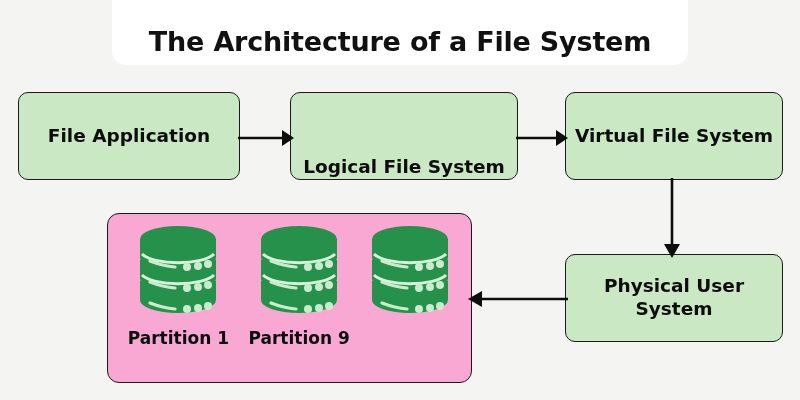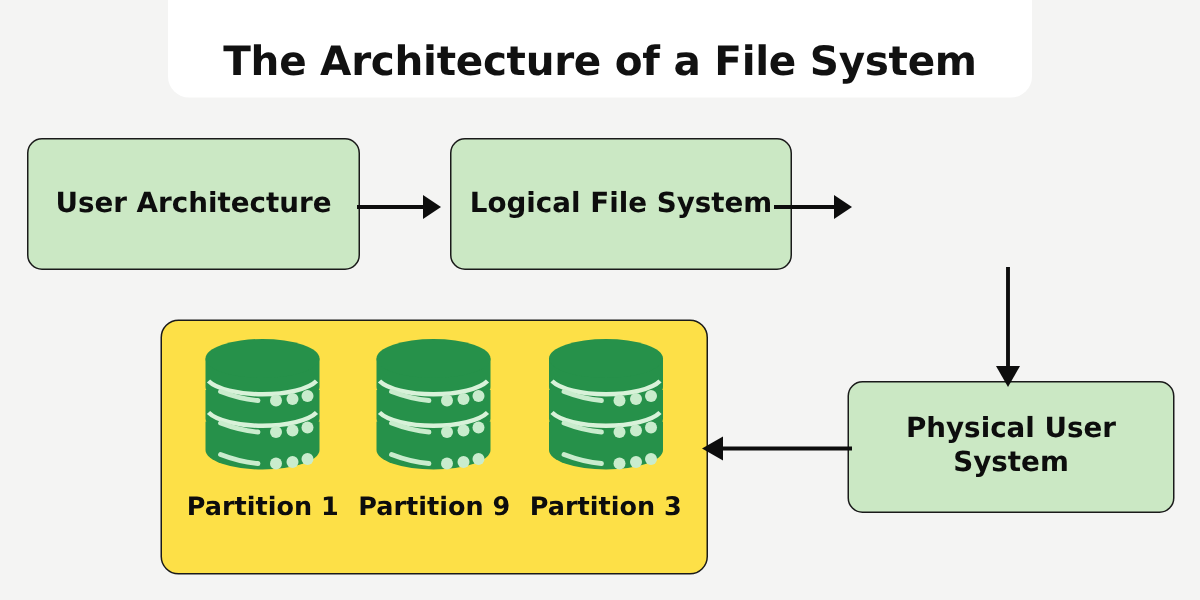--- a/index.html
+++ b/index.html
@@ -57,32 +57,32 @@
   }
   .node-label {
     font-size: 18.5px;
     font-weight: bold;
     color: #0d0d0d;
     line-height: 1.22;
     padding: 0 8px;
   }
 
   #node-user-application { left: 18px;  top: 92px;  width: 222px; height: 88px; }
-  #node-logical-fs       { left: 300px; top: 92px;  width: 228px; height: 88px; }
+  #node-logical-fs       { left: 290px; top: 92px;  width: 228px; height: 88px; align-items: flex-end; }
   #node-virtual-fs       { left: 565px; top: 92px;  width: 218px; height: 88px; }
   #node-physical-fs      { left: 565px; top: 254px; width: 218px; height: 88px; }
 
   
   #partitions-container {
     position: absolute;
     left: 107px;
     top: 213px;
     width: 365px;
     height: 170px;
-    background: #fde047;
+    background: #f9a8d4;
     border: 1.6px solid #1a1a1a;
     border-radius: 12px;
     box-sizing: border-box;
   }
   .partitions-row {
     position: absolute;
     left: 0;
     top: 0;
     width: 100%;
     height: 100%;
@@ -123,27 +123,30 @@
 </head>
 <body>
 
 <div id="canvas">
 
   <div class="title-card">
     <div class="title-text">The Architecture of a File System</div>
   </div>
 
   <div class="node" id="node-user-application">
-    <span class="node-label">User Architecture</span>
+    <span class="node-label">File Application</span>
   </div>
 
   <div class="node" id="node-logical-fs">
     <span class="node-label">Logical File System</span>
   </div>
 
+  <div class="node" id="node-virtual-fs">
+    <span class="node-label">Virtual File System</span>
+  </div>
 
   <div class="node" id="node-physical-fs">
     <span class="node-label">Physical User System</span>
   </div>
 
   <div id="partitions-container">
     <div class="partitions-row">
 
       <div class="partition">
         <svg class="partition-icon" viewBox="0 0 82 96">
@@ -231,21 +234,20 @@
               <circle cx="61" cy="40" r="4"></circle>
               <circle cx="71" cy="38" r="4"></circle>
             <circle cx="50" cy="62" r="4"></circle>
               <circle cx="61" cy="61" r="4"></circle>
               <circle cx="71" cy="59" r="4"></circle>
             <circle cx="50" cy="83" r="4"></circle>
               <circle cx="61" cy="82" r="4"></circle>
               <circle cx="71" cy="80" r="4"></circle>
           </g>
         </svg>
-        <span class="partition-label">Partition 3</span>
       </div>
 
     </div>
   </div>
 
   <svg class="connector" id="arrow-user-to-logical" viewBox="0 0 56 36">
     <line x1="0" y1="18" x2="44" y2="18" stroke="#0d0d0d" stroke-width="2.6"></line>
     <polygon points="44,10 56,18 44,26" fill="#0d0d0d"></polygon>
   </svg>
 

